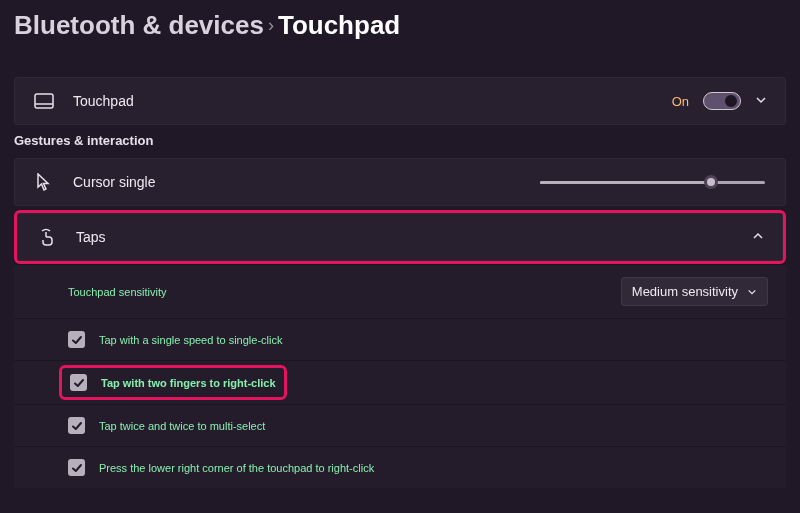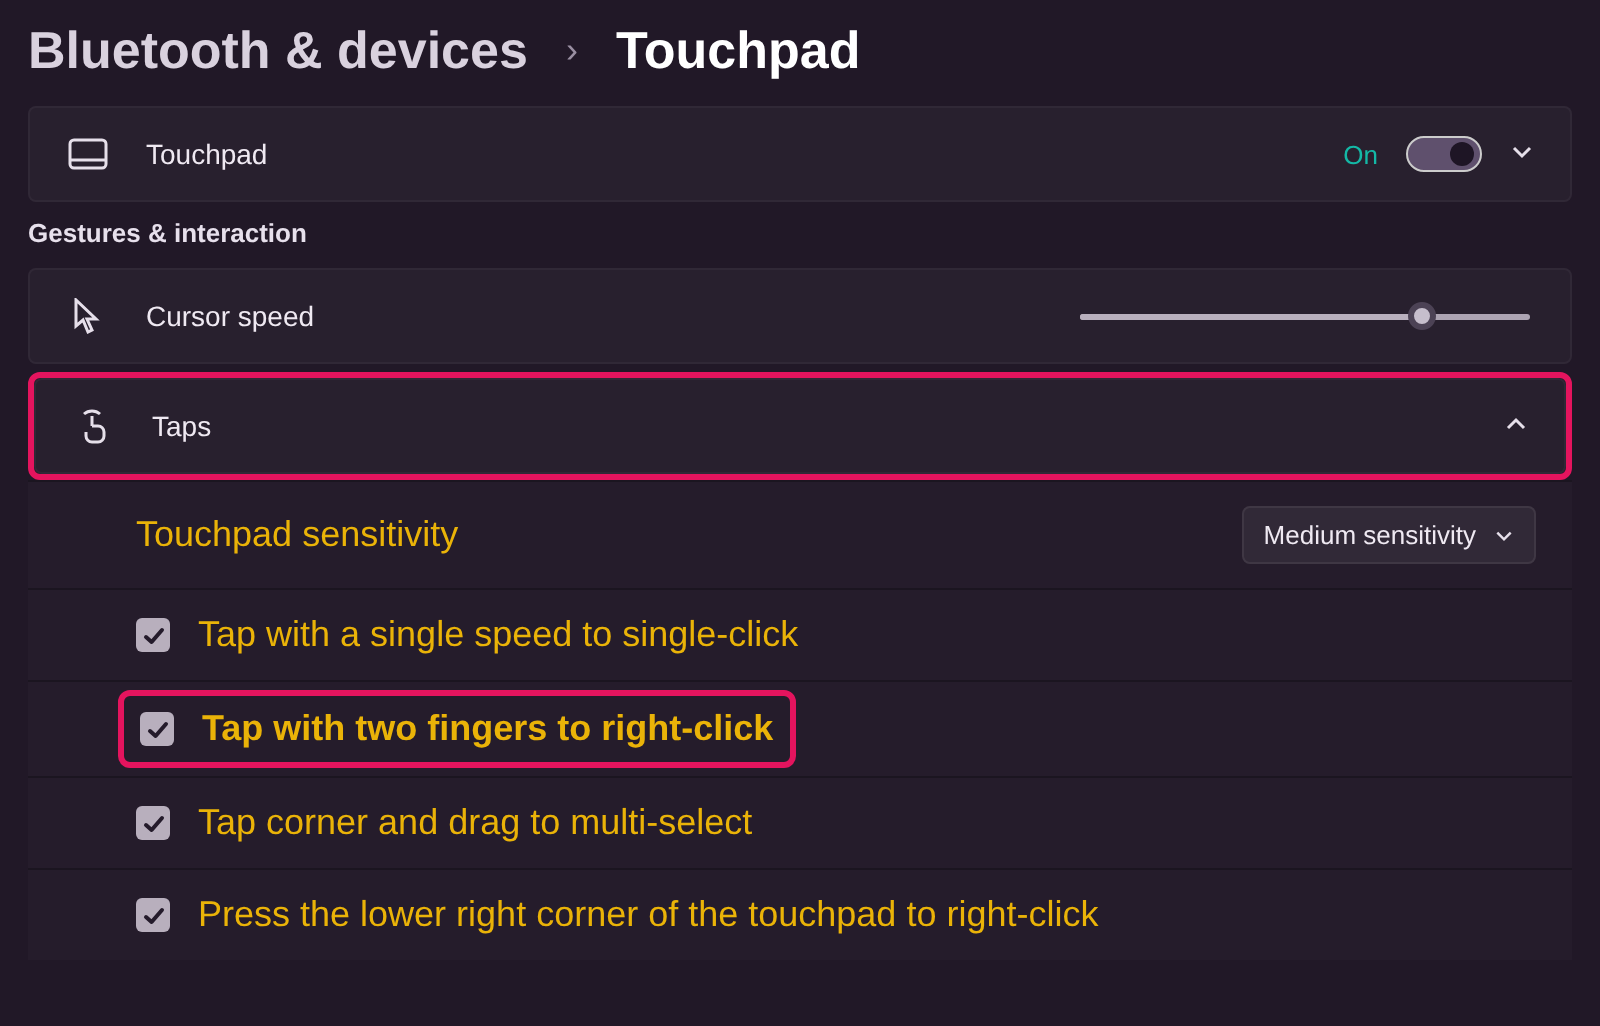--- a/index.html
+++ b/index.html
@@ -7,22 +7,22 @@
   body {
     background: #211827;
     font-family: "Segoe UI", -apple-system, sans-serif;
     color: #ffffff;
     font-size: 14px;
     padding: 10px 14px 0 14px;
   }
   .breadcrumb {
     display: flex;
     align-items: center;
-    gap: 19px;
-    margin-bottom: 12px;
+    gap: 4px;
+    margin-bottom: 36px;
   }
   .breadcrumb .bc-parent {
     font-size: 26px;
     font-weight: 600;
     color: #d9d1de;
   }
   .breadcrumb .bc-sep {
     font-size: 18px;
     color: #9a8fa2;
   }
@@ -126,22 +126,22 @@
   }
   .subrow {
     background: rgba(255,255,255,0.02);
     border-top: 1px solid rgba(0,0,0,0.25);
     display: flex;
     align-items: center;
     padding: 12px 18px 12px 54px;
   }
   .subrow .sub-label {
     flex: 1;
-    color: #eab308;
-    font-size: 18px;
+    color: #86efac;
+    font-size: 11px;
   }
   .select-box {
     background: rgba(255,255,255,0.06);
     border: 1px solid rgba(255,255,255,0.07);
     border-radius: 4px;
     padding: 6px 10px;
     display: flex;
     align-items: center;
     gap: 9px;
     font-size: 13px;
@@ -153,21 +153,21 @@
     border-radius: 3px;
     background: #b8afbd;
     display: flex;
     align-items: center;
     justify-content: center;
     margin-right: 14px;
     flex-shrink: 0;
   }
   .checkbox svg { width: 12px; height: 12px; }
   svg.icon-stroke { stroke: #e6dfea; fill: none; stroke-width: 1.5; }
-  .on-text { color: #14b8a6; font-size: 13px; }
+  .on-text { color: #fdba74; font-size: 13px; }
 </style>
 </head>
 <body>
 
 <div class="breadcrumb">
   <span class="bc-parent">Bluetooth &amp; devices</span>
   <span class="bc-sep">›</span>
   <span class="bc-leaf">Touchpad</span>
 </div>
 
@@ -191,21 +191,21 @@
 </div>
 
 <div class="section-title">Gestures &amp; interaction</div>
 
 <div class="card">
   <span class="icon-slot">
     <svg class="icon-stroke" width="16" height="18" viewBox="0 0 16 18">
       <path d="M2 1 L2 14 L5.5 11 L8 17 L10 16 L7.5 10.5 L12 10.5 Z"></path>
     </svg>
   </span>
-  <span class="label">Cursor speed</span>
+  <span class="label">Cursor single</span>
   <div class="right-group">
     <div class="slider-track">
       <div class="slider-fill" id="slider-fill" style="width: 76%;"></div>
       <div class="slider-thumb" id="slider-thumb" style="left: 76%;"></div>
     </div>
   </div>
 </div>
 
 <div class="highlight-outer" style="margin-top:2px;">
   <div class="card" style="margin-bottom:0;">
@@ -257,21 +257,21 @@
           </span>
           <span class="sub-label">Tap with two fingers to right-click</span>
         </span>
       </div>
       <div class="subrow">
         <span class="checkbox">
           <svg viewBox="0 0 12 12">
             <path d="M2 6.5 L4.8 9 L10 3" stroke="#241b2b" stroke-width="2" fill="none" stroke-linecap="round" stroke-linejoin="round"></path>
           </svg>
         </span>
-        <span class="sub-label">Tap corner and drag to multi-select</span>
+        <span class="sub-label">Tap twice and twice to multi-select</span>
       </div>
       <div class="subrow">
         <span class="checkbox">
           <svg viewBox="0 0 12 12">
             <path d="M2 6.5 L4.8 9 L10 3" stroke="#241b2b" stroke-width="2" fill="none" stroke-linecap="round" stroke-linejoin="round"></path>
           </svg>
         </span>
         <span class="sub-label">Press the lower right corner of the touchpad to right-click</span>
       </div>
     </div>

